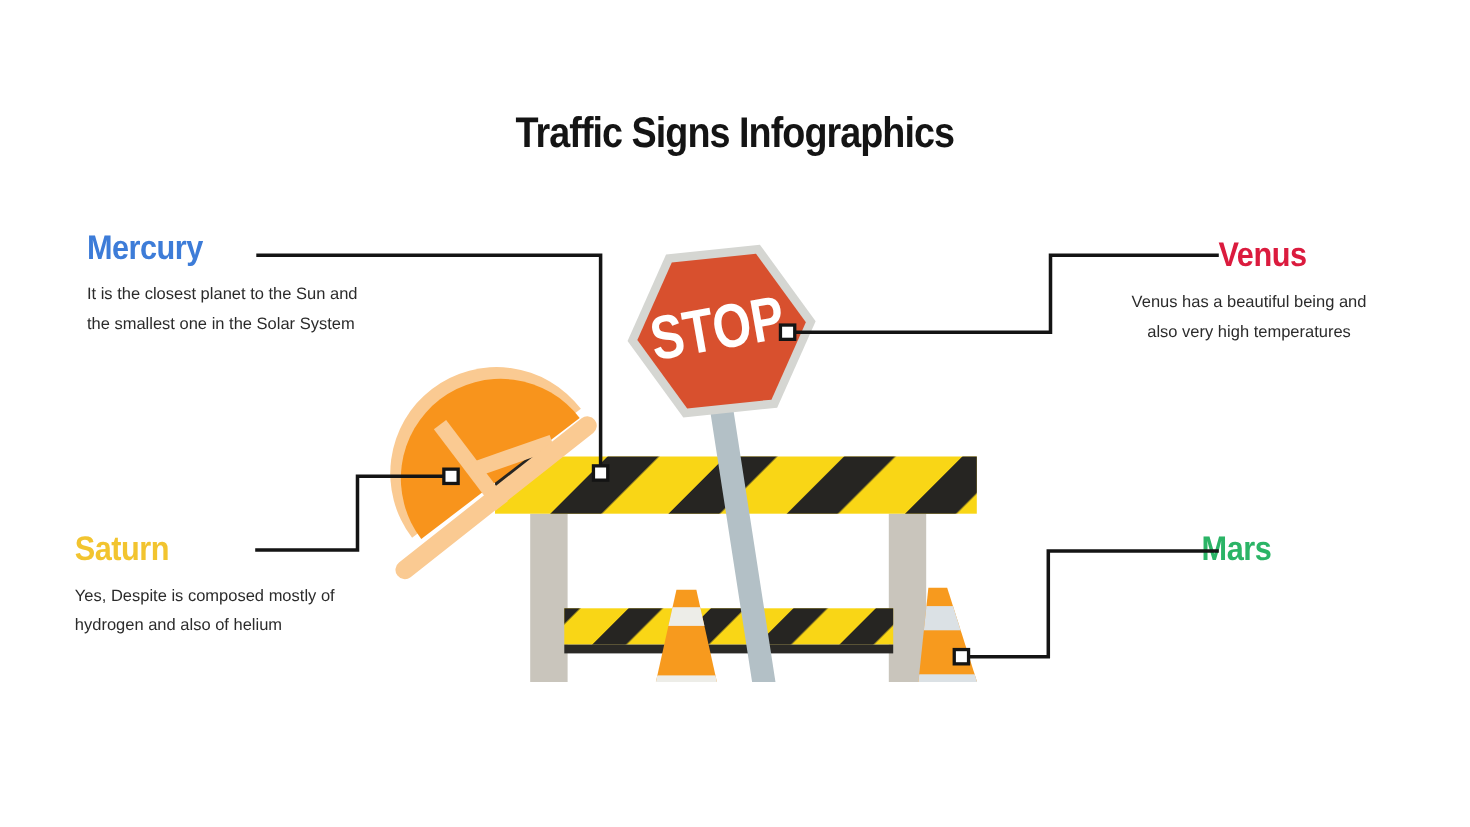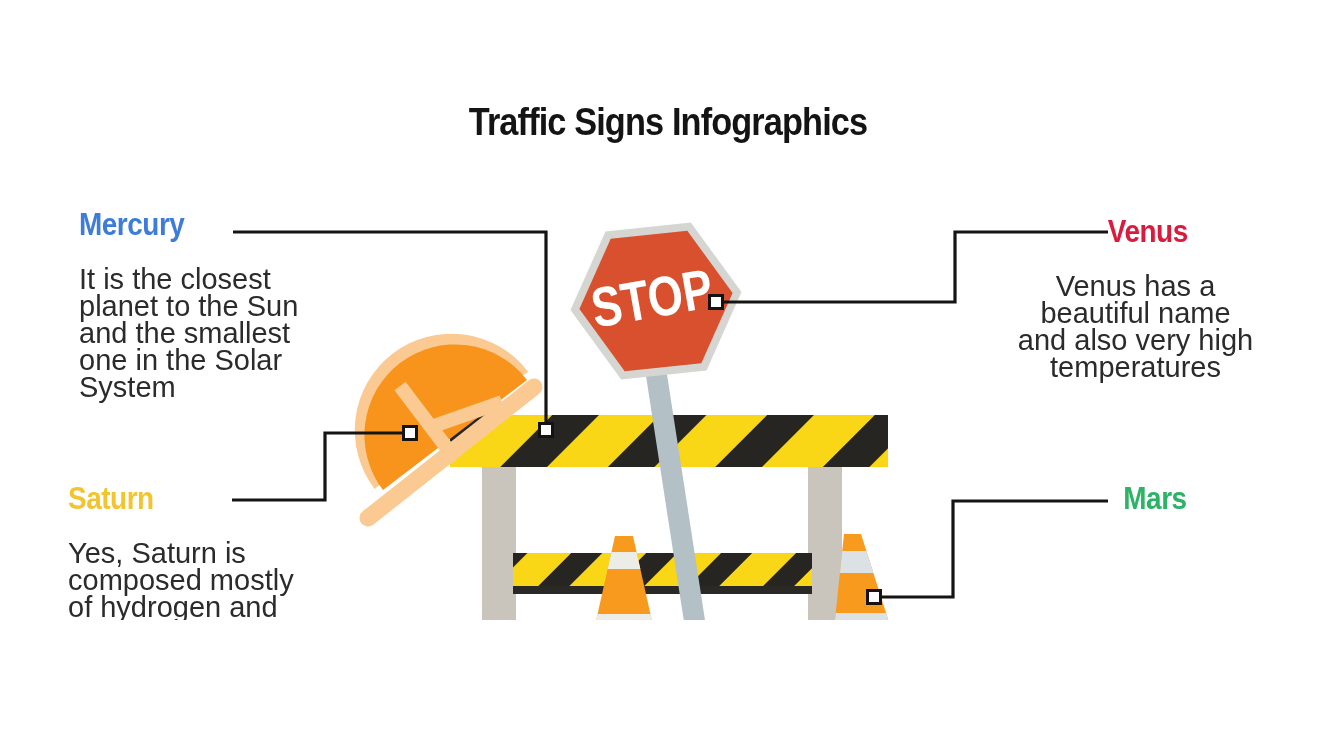--- a/index.html
+++ b/index.html
@@ -11,57 +11,57 @@
     position:absolute;left:0;top:74px;width:1336px;text-align:center;
     font-size:39px;font-weight:800;color:#141414;letter-spacing:-1px;
     transform:scaleX(.88);transform-origin:50% 50%;
   }
   .info{position:absolute;}
   .info h2{
     margin:0;font-size:31px;font-weight:800;letter-spacing:-.5px;line-height:34px;
     transform:scaleX(.9);transform-origin:0 50%;
   }
   .info p{
-    margin:24px 0 0 0;font-size:29px;line-height:27px;color:#2b2b2b;font-weight:400;
+    margin:12px 0 0 0;font-size:15px;line-height:27px;color:#2b2b2b;font-weight:400;
   }
   .info.right{text-align:center;}
   .info.right h2{transform-origin:100% 50%;}
   .c-mercury{color:#3D7CD8;}
   .c-venus{color:#DB1B3E;}
   .c-saturn{color:#F2C42F;}
   .c-mars{color:#2BB466;}
   .block-mercury{left:79px;top:208px;width:255px;}
   .block-venus{right:78px;top:215px;width:245px;}
   .block-saturn{left:68px;top:482px;width:242px;}
-  .block-mars{right:64px;top:482px;width:260px;}
+  .block-mars{right:95px;top:482px;width:260px;}
   svg.scene{position:absolute;left:0;top:0;}
   .stop-text{
     font-family:"Liberation Sans", sans-serif;font-weight:bold;fill:#ffffff;
   }
 </style>
 </head>
 <body>
 
 <div class="canvas">
 
   <h1 class="title">Traffic Signs Infographics</h1>
 
   <div class="info block-mercury">
     <h2 class="c-mercury">Mercury</h2>
     <p>It is the closest planet to the Sun and the smallest one in the Solar System</p>
   </div>
 
   <div class="info right block-venus">
     <h2 class="c-venus">Venus</h2>
-    <p>Venus has a beautiful name and also very high temperatures</p>
+    <p>Venus has a beautiful being and also very high temperatures</p>
   </div>
 
   <div class="info block-saturn">
     <h2 class="c-saturn">Saturn</h2>
-    <p>Yes, Saturn is composed mostly of hydrogen and also of helium</p>
+    <p>Yes, Despite is composed mostly of hydrogen and also of helium</p>
   </div>
 
   <div class="info right block-mars">
     <h2 class="c-mars">Mars</h2>
   </div>
 
   <svg class="scene" width="1336" height="752" viewBox="0 0 1336 752">
     <defs>
       <pattern id="hzA" width="76" height="76" patternUnits="userSpaceOnUse" patternTransform="rotate(45)">
         <rect width="33" height="76" fill="#262522"></rect>

